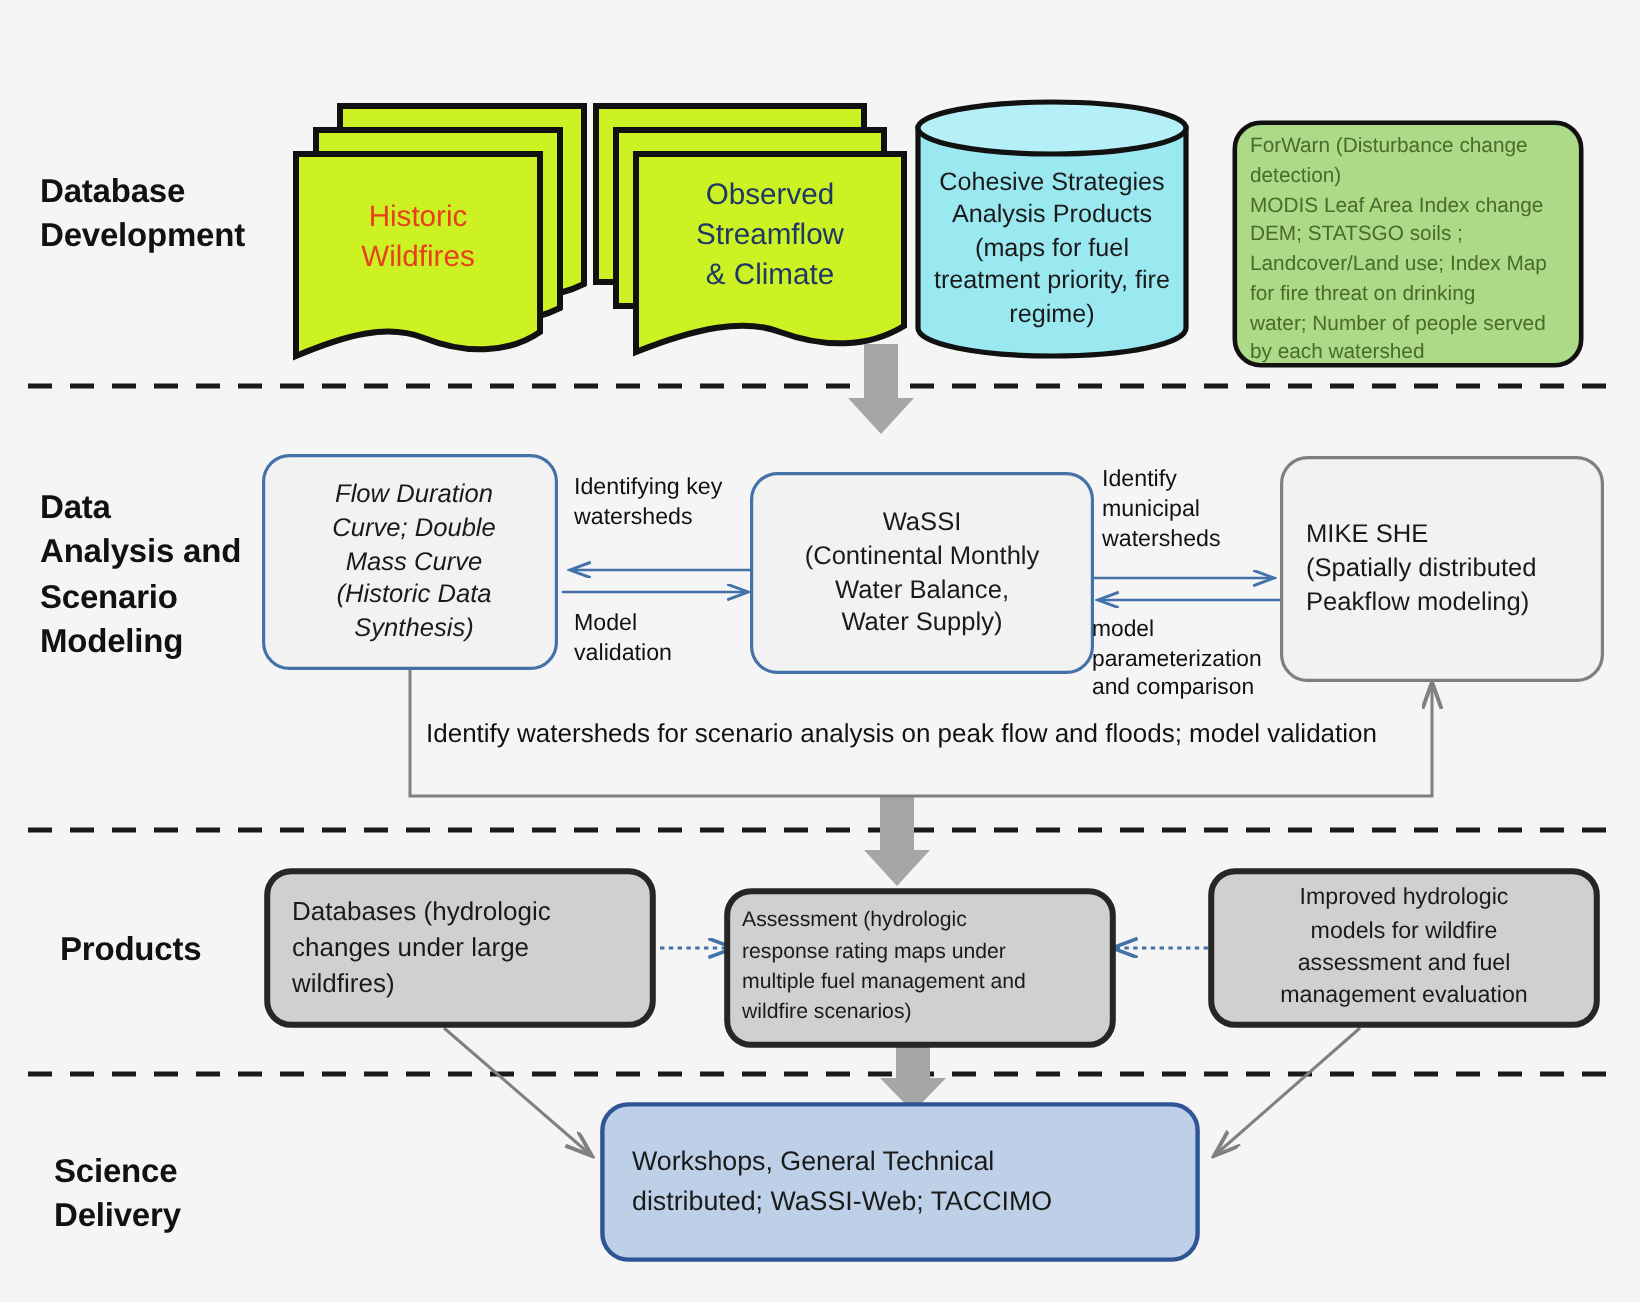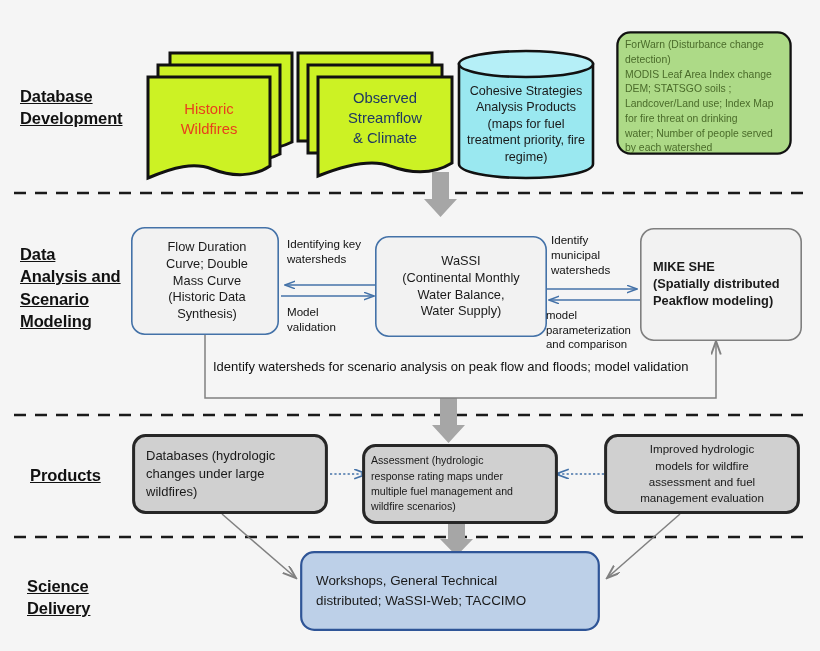--- a/index.html
+++ b/index.html
@@ -13,21 +13,20 @@
   #canvas{position:absolute;left:0;top:0;width:820px;height:651px;}
   svg.layer{position:absolute;left:0;top:0;width:820px;height:651px;pointer-events:none;}
 
   .stage-label{
     position:absolute;
     font-weight:bold;
     color:#111;
     font-size:16.5px;
     line-height:1.35;
     letter-spacing:-0.1px;
-    text-decoration:underline;
   }
 
   
   .docstack{position:absolute;}
   .docstack .label{
     position:absolute;
     display:flex;align-items:center;justify-content:center;
     text-align:center;line-height:1.33;
     pointer-events:none;
   }
@@ -201,39 +200,39 @@
         <div style="width: 100%;">
           <div>Cohesive Strategies</div>
           <div>Analysis Products</div>
           <div>(maps for fuel</div>
           <div>treatment priority, fire</div>
           <div>regime)</div>
         </div>
       </div>
   </div>
 
-  <div class="rr" style="left:616px;top:31px;width:176px;height:124px;">
+  <div class="rr" style="left:616px;top:60px;width:176px;height:124px;">
     <svg width="176" height="124" viewBox="0 0 176 124" style="position:absolute;left:0;top:0;">
       <rect x="1.4" y="1.4" width="173.2" height="121.2" rx="13" ry="13" fill="#adda87" stroke="#111" stroke-width="2.3"></rect>
     </svg>
     <div class="inner" id="lbl-datasets-panel" style="padding:7px 7px 7px 9px;font-size:10.4px;color:#4a6b2a;line-height:1.42;align-items:flex-start;">
         <div style="width: 100%;">
           <div>ForWarn (Disturbance change</div>
           <div>detection)</div>
           <div>MODIS Leaf Area Index change</div>
           <div>DEM; STATSGO soils ;</div>
           <div>Landcover/Land use;  Index Map</div>
           <div>for fire  threat on drinking</div>
           <div>water; Number of people served</div>
           <div>by each watershed</div>
         </div>
       </div>
   </div>
 
-  <div class="rr" style="left:131px;top:227px;width:152px;height:108px;">
+  <div class="rr" style="left:131px;top:227px;width:152px;height:108px;font-style:italic;">
     <svg width="148" height="108" viewBox="0 0 148 108" style="position:absolute;left:0;top:0;">
       <rect x="0.8" y="0.8" width="146.4" height="106.4" rx="13" ry="13" fill="#f2f2f2" stroke="#4472a8" stroke-width="1.6"></rect>
     </svg>
     <div class="inner" id="lbl-flow-duration-curve" style="justify-content:center;text-align:center;font-size:12.8px;color:#1a1a1a;line-height:1.30;padding:0 8px;">
         <div style="width: 100%;">
           <div>Flow Duration</div>
           <div>Curve; Double</div>
           <div>Mass Curve</div>
           <div>(Historic Data</div>
           <div>Synthesis)</div>
@@ -252,21 +251,21 @@
           <div>Water Balance,</div>
           <div>Water Supply)</div>
         </div>
       </div>
   </div>
 
   <div class="rr" style="left:640px;top:228px;width:162px;height:113px;">
     <svg width="162" height="113" viewBox="0 0 162 113" style="position:absolute;left:0;top:0;">
       <rect x="0.8" y="0.8" width="160.4" height="111.4" rx="13" ry="13" fill="#f2f2f2" stroke="#7f7f7f" stroke-width="1.6"></rect>
     </svg>
-    <div class="inner" id="lbl-mike-she" style="justify-content:flex-start;text-align:left;font-size:12.8px;color:#1a1a1a;line-height:1.32;padding:0 8px 0 13px;font-weight:bold;">
+    <div class="inner" id="lbl-mike-she" style="justify-content:flex-start;text-align:left;font-size:12.8px;color:#1a1a1a;line-height:1.32;padding:0 8px 0 13px;">
         <div style="width: 100%;">
           <div>MIKE SHE</div>
           <div>(Spatially distributed</div>
           <div>Peakflow modeling)</div>
         </div>
       </div>
   </div>
 
   <div class="edge-label" id="el-identifying" style="left:287px;top:237px;width:92px;">
       <div style="width: 100%;">

